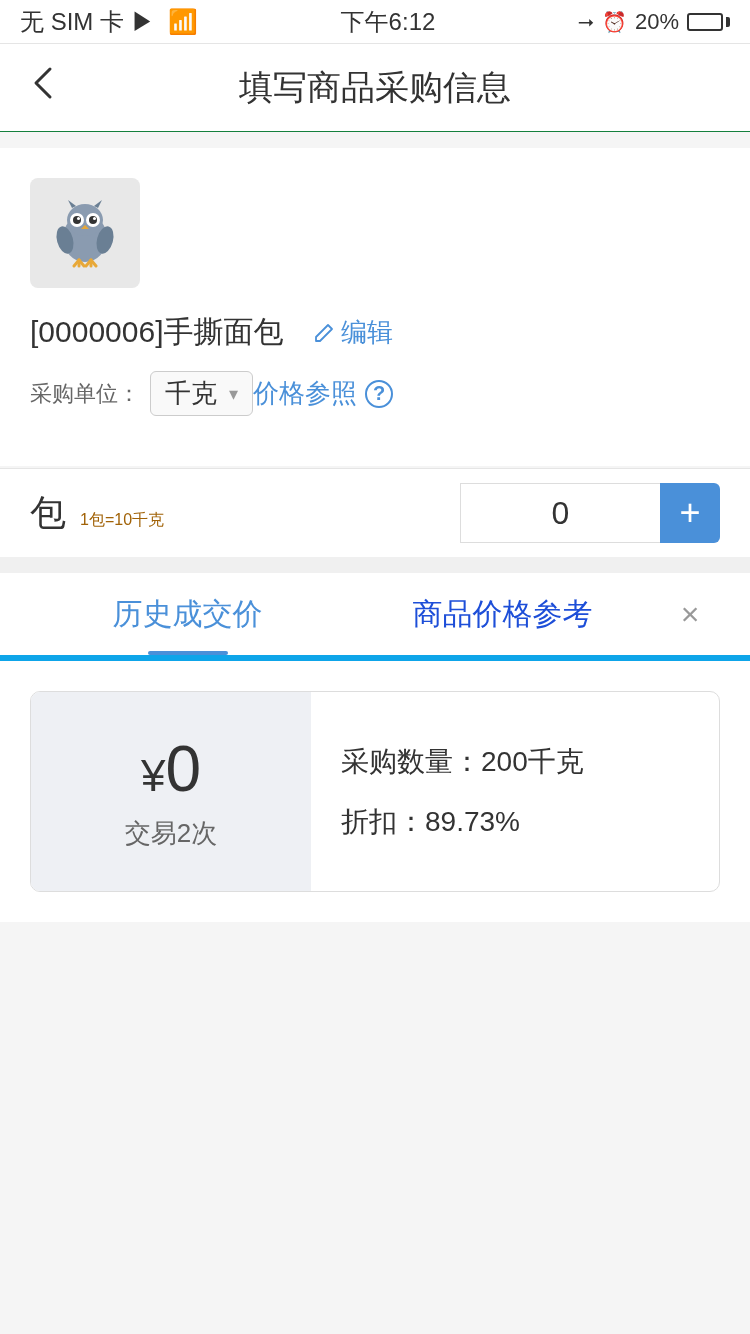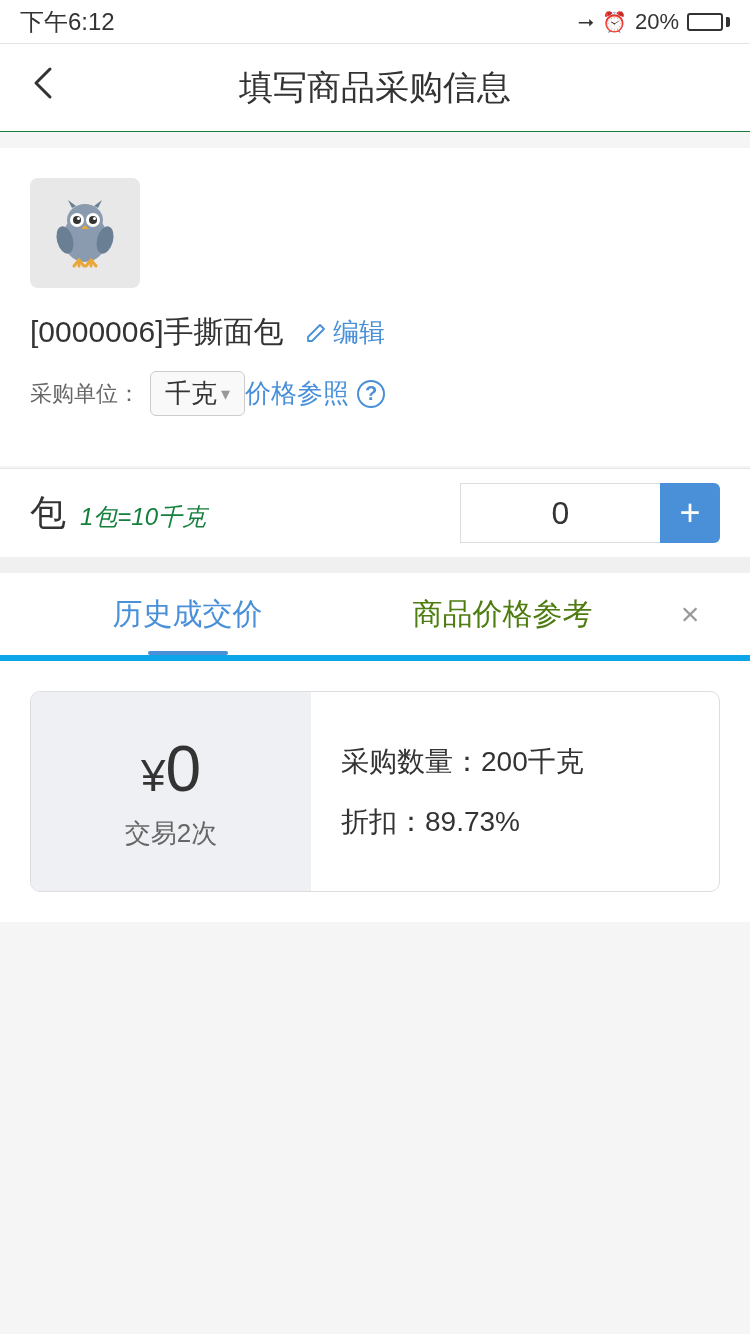--- a/index.html
+++ b/index.html
@@ -152,21 +152,21 @@
       align-items: center;
       justify-content: space-between;
     }
     .purchase-unit-label {
       font-size: 22px;
       color: #666;
     }
     .unit-select {
       display: flex;
       align-items: center;
-      gap: 4px;
+      gap: 12px;
       border: 1px solid #ccc;
       border-radius: 6px;
       padding: 4px 14px;
       font-size: 26px;
       color: #333;
       background: #f9f9f9;
       cursor: pointer;
     }
     .unit-select .chevron {
       font-size: 18px;
@@ -210,23 +210,22 @@
       display: flex;
       align-items: baseline;
       gap: 14px;
     }
     .quantity-unit {
       font-size: 36px;
       font-weight: 500;
       color: #333;
     }
     .quantity-conversion {
-      font-size: 24px;
-      color: #15803d;
-      font-style: italic;
+      font-size: 16px;
+      color: #a16207;
     }
     .quantity-input-wrapper {
       display: flex;
       align-items: center;
       gap: 0;
     }
     .quantity-input {
       width: 200px;
       height: 60px;
       border: 1px solid #ddd;
@@ -277,21 +276,21 @@
       height: 100%;
       cursor: pointer;
       position: relative;
       font-size: 30px;
     }
     .tab-item.active {
       color: #4a90d9;
       font-weight: 500;
     }
     .tab-item.inactive {
-      color: #4d7c0f;
+      color: #1d4ed8;
     }
     .tab-underline {
       position: absolute;
       bottom: 0;
       left: 50%;
       transform: translateX(-50%);
       width: 80px;
       height: 4px;
       background: #4a90d9;
       border-radius: 2px;
@@ -351,20 +350,21 @@
     .price-detail-item {
       font-size: 28px;
       color: #333;
       line-height: 1.4;
     }
   </style>
 </head>
 <body>
 
 <div class="status-bar">
+  <div class="status-left">无 SIM 卡 ▶ &nbsp;📶</div>
   <div class="status-center">下午6:12</div>
   <div class="status-right">
     <span style="font-size:20px;">⭢</span>
     <span style="font-size:20px;">⏰</span>
     <span>20%</span>
     <span class="battery-icon">
       <span class="battery-body"><span class="battery-fill"></span></span>
         <span class="battery-tip"></span>
     </span>
   </div>

